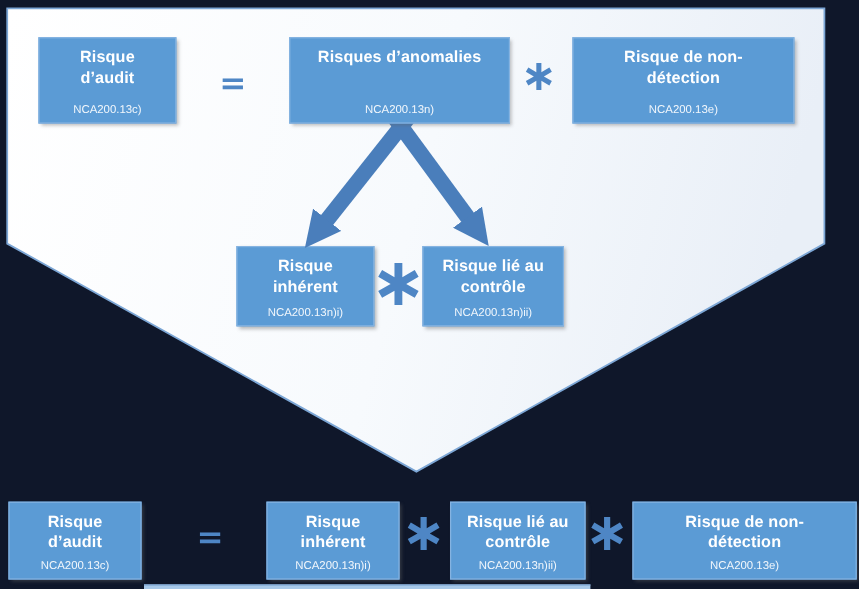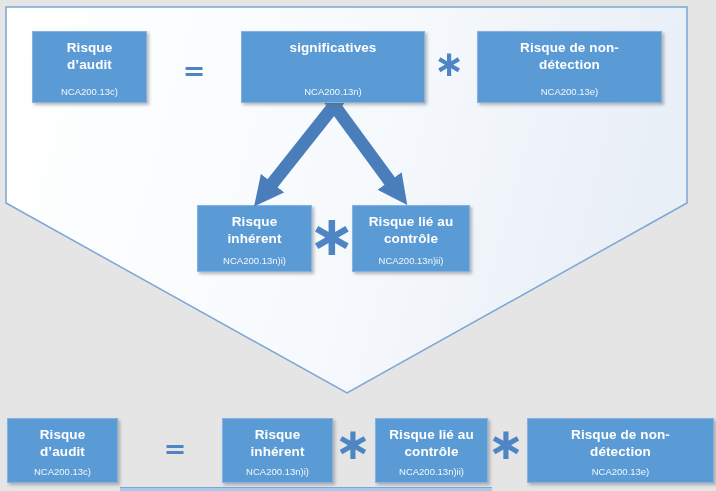--- a/index.html
+++ b/index.html
@@ -1,18 +1,18 @@
 <!DOCTYPE html>
 <html><head>
 <meta charset="utf-8">
 <style>
   html,body{margin:0;padding:0;background:#fff;}
   #canvas{
     position:relative;width:716px;height:491px;overflow:hidden;
-    background:#e5e5e5;font-family:"Liberation Sans",sans-serif;
+    background:#0f172a;font-family:"Liberation Sans",sans-serif;
   }
   svg.layer{position:absolute;left:0;top:0;width:716px;height:491px;}
   #chevron-layer{z-index:0;}
   #arrow-layer{z-index:2;pointer-events:none;}
   .box{
     position:absolute;
     background:#5b9bd5;
     border:1px solid #85b3e1;
     box-shadow:2px 2px 3px rgba(100,100,100,.45);
     color:#ffffff;
@@ -67,21 +67,21 @@
       <span class="ln">Risque</span>
       <span class="ln">d’audit</span>
     </div>
     <div class="ref">NCA200.13c)</div>
   </div>
 
   <span class="op eq" style="left:194px;top:70px;">=</span>
 
   <div class="box z3" style="left:241px;top:31px;width:184px;height:72px;">
     <div class="title">
-      <span class="ln">significatives</span>
+      <span class="ln">Risques d’anomalies</span>
     </div>
     <div class="ref">NCA200.13n)</div>
   </div>
 
   <span class="op" style="left:449px;top:64px;font-size:36px;">∗</span>
 
   <div class="box z3" style="left:477px;top:31px;width:185px;height:72px;">
     <div class="title">
       <span class="ln">Risque de non-</span>
       <span class="ln">détection</span>

